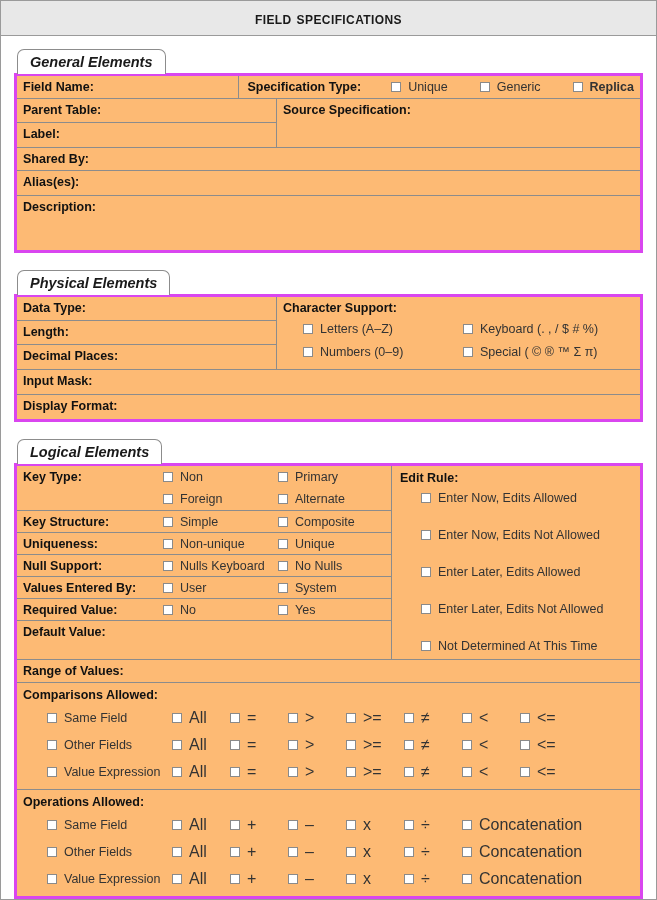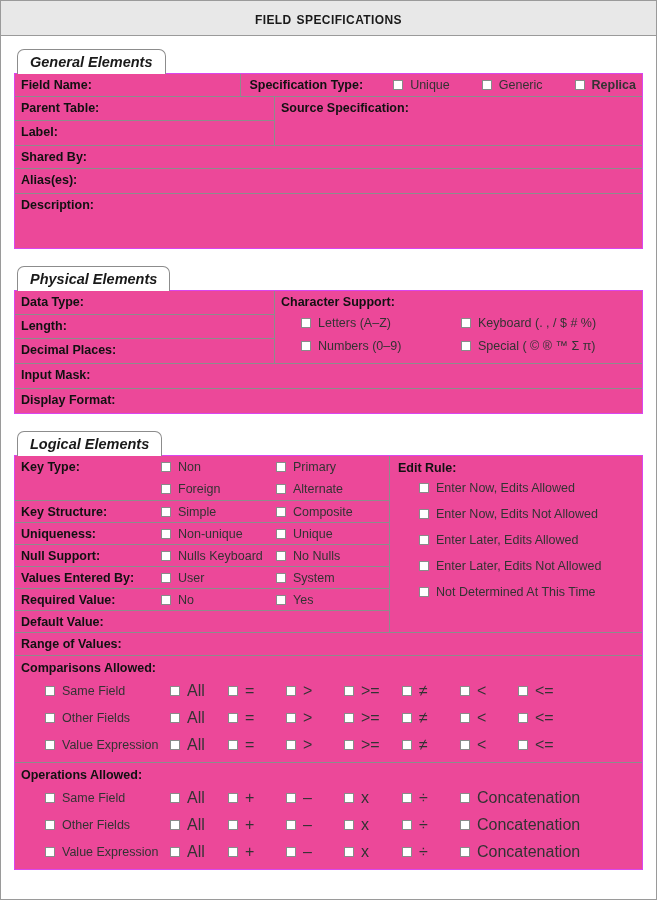--- a/index.html
+++ b/index.html
@@ -57,23 +57,23 @@
     padding: 4px 12px 3px 12px;
     font-style: italic;
     font-weight: bold;
     font-size: 14.5px;
     line-height: 17px;
     position: relative;
     z-index: 2;
     margin-left: 3px;
   }
   .frame {
-    border: 1px solid #d946ef;
+    border: 3px solid #d946ef;
     margin-top: -1px;
-    background: #ec4899;
+    background: #fdba74;
     position: relative;
     z-index: 1;
   }
 
   
   .row {
     display: flex;
     border-bottom: 1px solid #8c8c8c;
   }
   .row:last-child { border-bottom: none; }
@@ -148,21 +148,21 @@
   .log-right { flex: 1; }
 
   .lg-row { display: flex; align-items: flex-start; border-bottom: 1px solid #8c8c8c; }
   .lg-row:last-child { border-bottom: none; }
   .lg-lab { width: 146px; padding: 4px 0 3px 6px; box-sizing: border-box; }
   .lg-o1  { width: 115px; }
   .lg-o2  { width: 113px; }
 
   .edit-rule-box { padding: 5px 6px 6px 8px; }
   .edit-rule-box .lbl { display:block; margin-bottom: 6px; }
-  .edit-rule-list { display: flex; flex-direction: column; gap: 12px; padding-left: 21px; }
+  .edit-rule-list { display: flex; flex-direction: column; gap: 23px; padding-left: 21px; }
 
   
   .blk { padding: 5px 6px 7px 6px; }
   .blk > .lbl { display: block; margin-bottom: 7px; }
   .mat-row {
     display: flex;
     align-items: center;
     padding-left: 24px;
     margin-bottom: 9px;
   }

